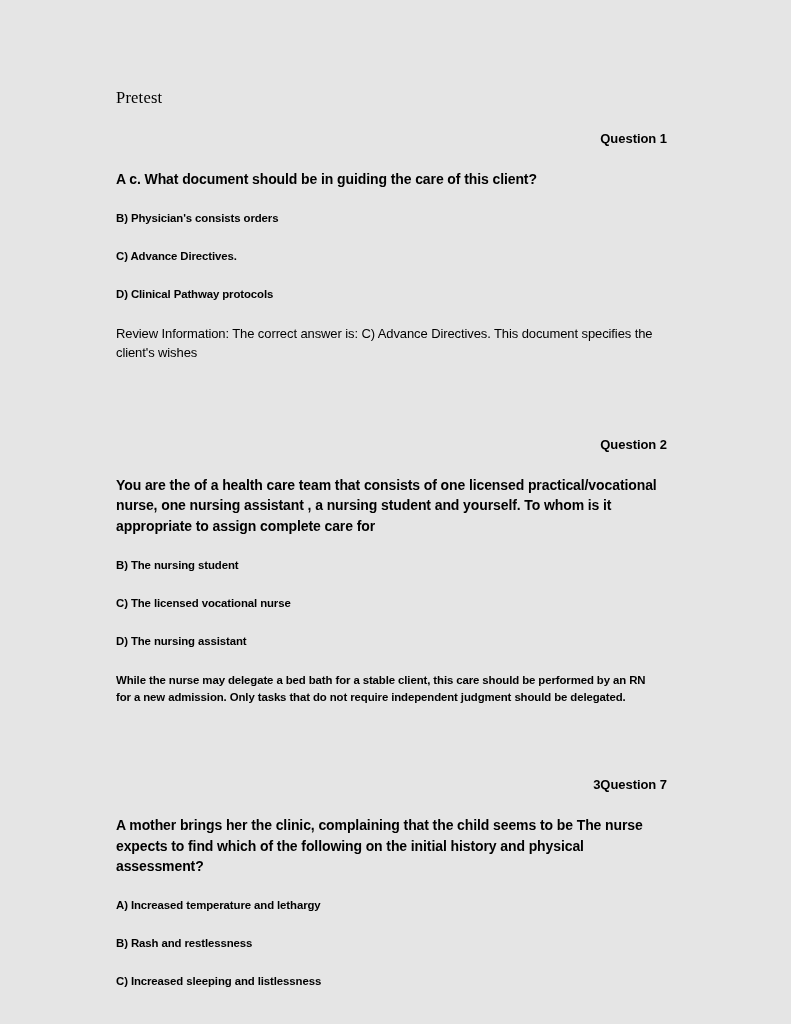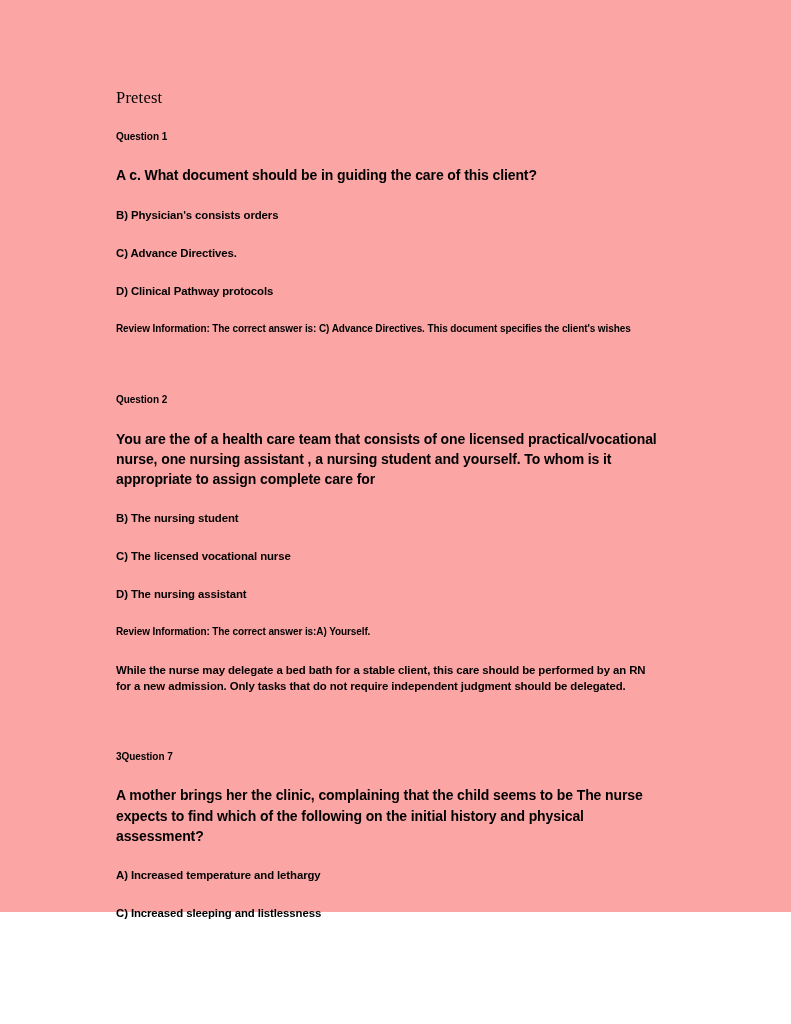--- a/index.html
+++ b/index.html
@@ -10,59 +10,60 @@
   body {
     width: 791px;
     height: 1024px;
     font-family: "Liberation Sans", sans-serif;
     color: #000000;
     -webkit-font-smoothing: antialiased;
   }
   .page {
     position: relative;
     width: 791px;
-    height: 912px;
-    background: #fca5a5;
+    height: 1024px;
+    background: #e5e5e5;
     box-sizing: border-box;
     padding: 88px 124px 0 116px;
   }
   .doc-title {
     font-family: "Liberation Serif", serif;
     font-weight: 400;
     font-size: 16.5px;
     line-height: 1.2;
     margin: 0 0 23px 0;
     letter-spacing: 0.2px;
   }
   .q-heading {
     font-family: "Liberation Sans", sans-serif;
     font-weight: bold;
-    font-size: 10px;
+    font-size: 13px;
     line-height: 1.25;
-    margin: 0 0 22px 0;
+    margin: 16px 0 22px 0;
     letter-spacing: -0.05px;
+    text-align: right;
   }
   .stem {
     font-weight: bold;
     font-size: 14px;
     line-height: 1.45;
     margin: 0 0 22px 0;
     letter-spacing: -0.1px;
     max-width: 552px;
   }
   .option {
     font-weight: bold;
     font-size: 11.4px;
     line-height: 1.4;
     margin: 0 0 22px 0;
     letter-spacing: -0.1px;
   }
   .review {
-    font-weight: bold;
-    font-size: 10px;
+    font-weight: normal;
+    font-size: 13px;
     line-height: 1.45;
     margin: 0 0 10px 0;
     letter-spacing: -0.1px;
     max-width: 552px;
   }
   .rationale {
     font-weight: bold;
     font-size: 11.4px;
     line-height: 1.45;
     margin: 22px 6px 0 0;
@@ -92,27 +93,27 @@
   </section>
 
   <div class="block-gap-1"></div>
 
   <section class="question-block">
     <div class="q-heading">Question 2</div>
     <p class="stem">You are the of a health care team that consists of one licensed practical/vocational nurse, one nursing assistant , a nursing student and yourself. To whom is it appropriate to assign complete care for</p>
     <p class="option">B) The nursing student</p>
     <p class="option">C) The licensed vocational nurse</p>
     <p class="option">D) The nursing assistant</p>
-    <p class="review">Review Information: The correct answer is:A) Yourself.</p>
     <p class="rationale">While the nurse may delegate a bed bath for a stable client, this care should be performed by an RN for a new admission. Only tasks that do not require independent judgment should be delegated.</p>
   </section>
 
   <div class="block-gap-2"></div>
 
   <section class="question-block">
     <div class="q-heading">3Question 7</div>
     <p class="stem">A mother brings her the clinic, complaining that the child seems to be  The nurse expects to find which of the following on the initial history and physical assessment?</p>
     <p class="option">A) Increased temperature and lethargy</p>
+    <p class="option">B) Rash and restlessness</p>
     <p class="option">C) Increased sleeping and listlessness</p>
 
   </section>
 
 </div>
 
 </body></html>

